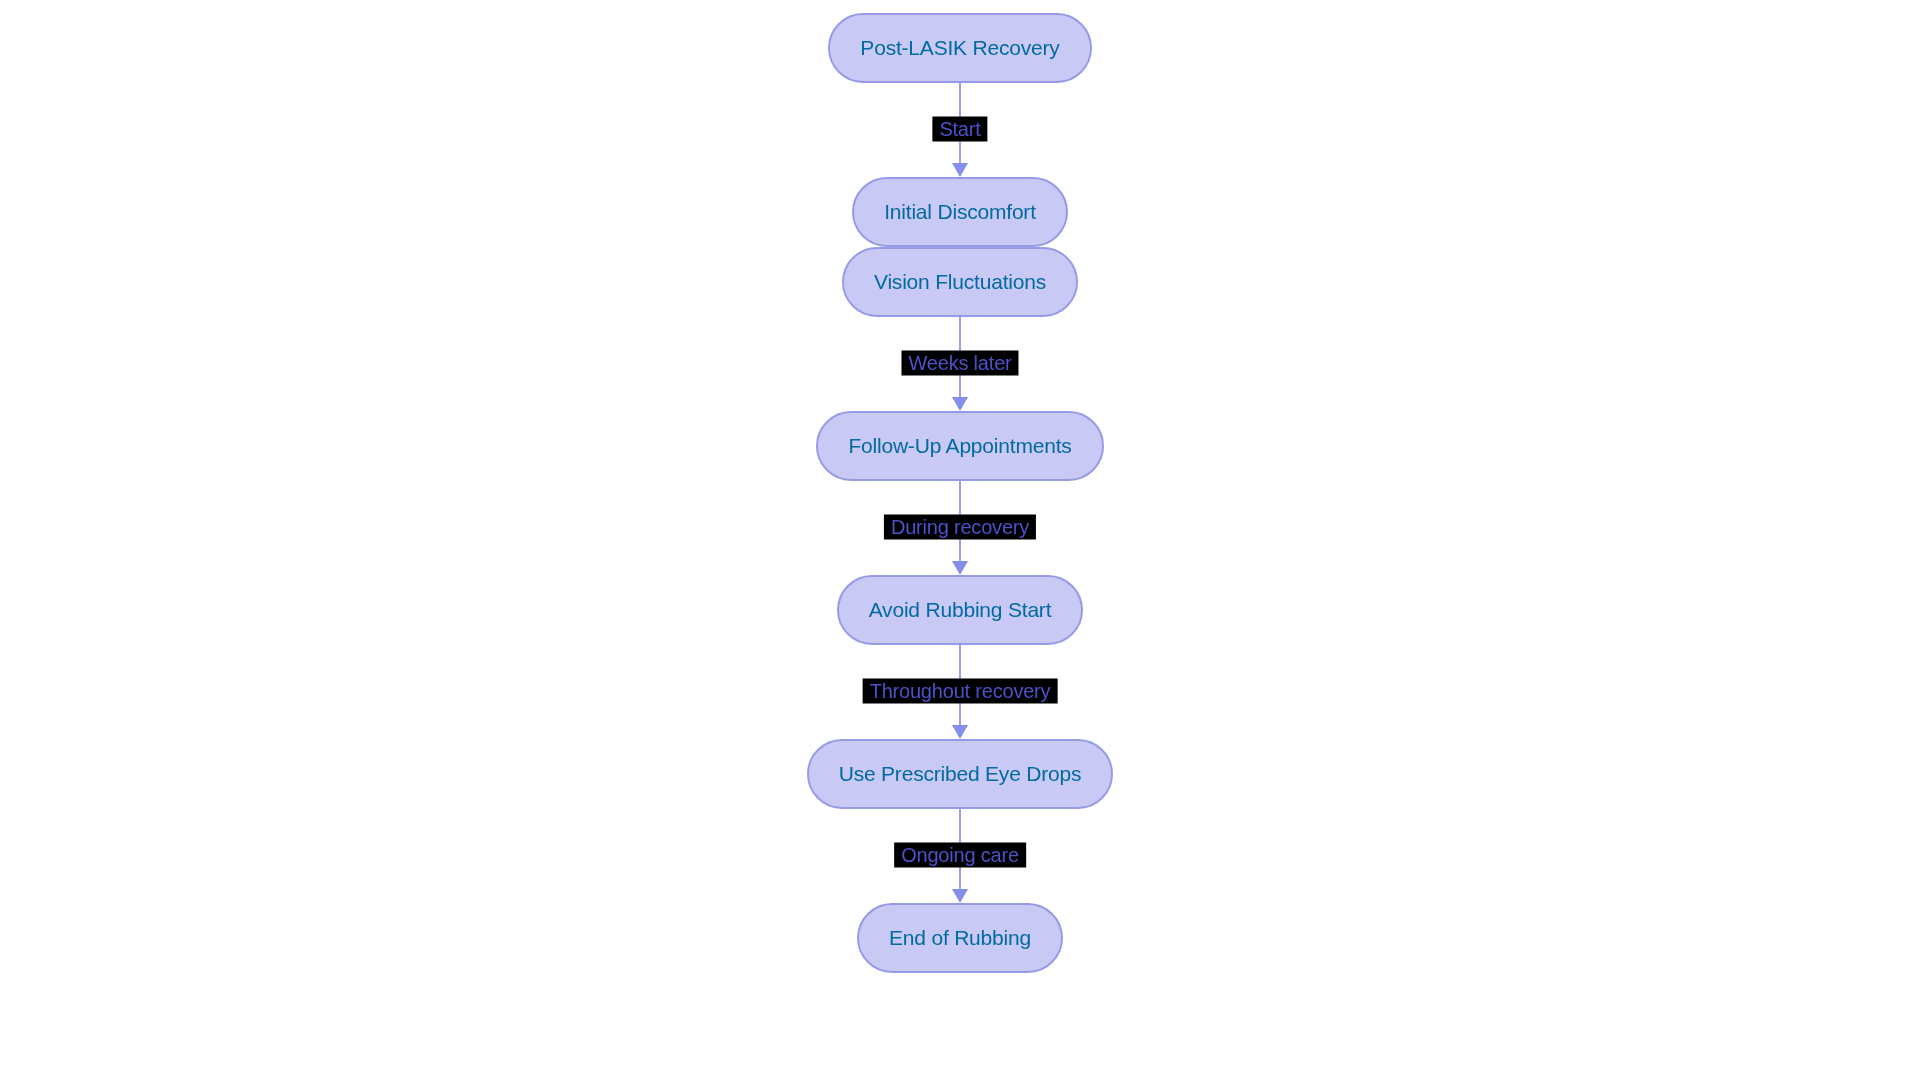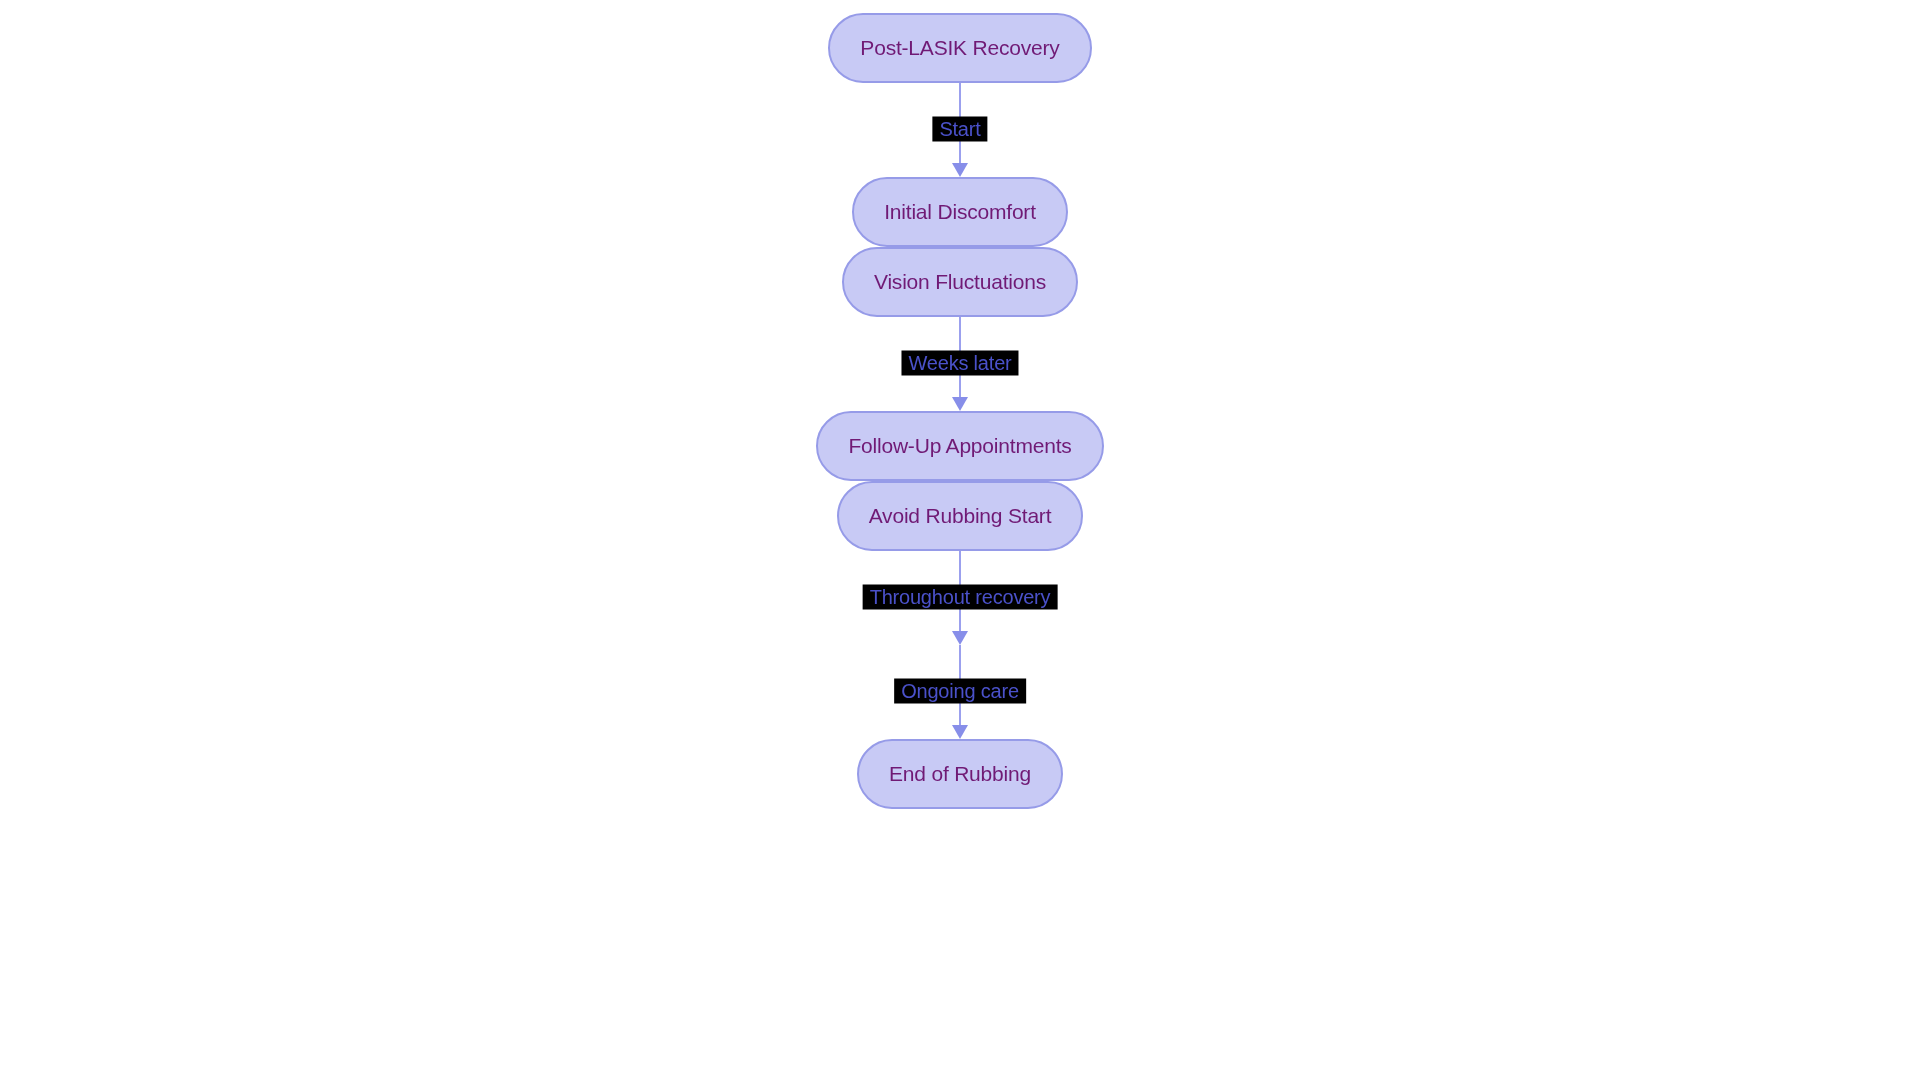--- a/index.html
+++ b/index.html
@@ -24,21 +24,21 @@
     flex: 0 0 auto;
     height: 70px;
     box-sizing: border-box;
     display: flex;
     align-items: center;
     justify-content: center;
     padding: 0 30px;
     background: #c8caf5;
     border: 2px solid #969be8;
     border-radius: 35px;
-    color: #701a75;
+    color: #0369a1;
     font-size: 21px;
     letter-spacing: -0.2px;
     white-space: nowrap;
   }
   .connector {
     flex: 0 0 auto;
     position: relative;
     width: 420px;
     height: 94px;
   }
@@ -102,31 +102,39 @@
   <div class="connector">
     <div class="edge-line"></div>
     <div class="arrowhead"></div>
     <div class="edge-label">Weeks later</div>
   </div>
 
   <div class="node">
     <span>Follow-Up Appointments</span>
   </div>
 
+  <div class="connector">
+    <div class="edge-line"></div>
+    <div class="arrowhead"></div>
+    <div class="edge-label">During recovery</div>
+  </div>
 
   <div class="node">
     <span>Avoid Rubbing Start</span>
   </div>
 
   <div class="connector">
     <div class="edge-line"></div>
     <div class="arrowhead"></div>
     <div class="edge-label">Throughout recovery</div>
   </div>
 
+  <div class="node">
+    <span>Use Prescribed Eye Drops</span>
+  </div>
 
   <div class="connector">
     <div class="edge-line"></div>
     <div class="arrowhead"></div>
     <div class="edge-label">Ongoing care</div>
   </div>
 
   <div class="node">
     <span>End of Rubbing</span>
   </div>

